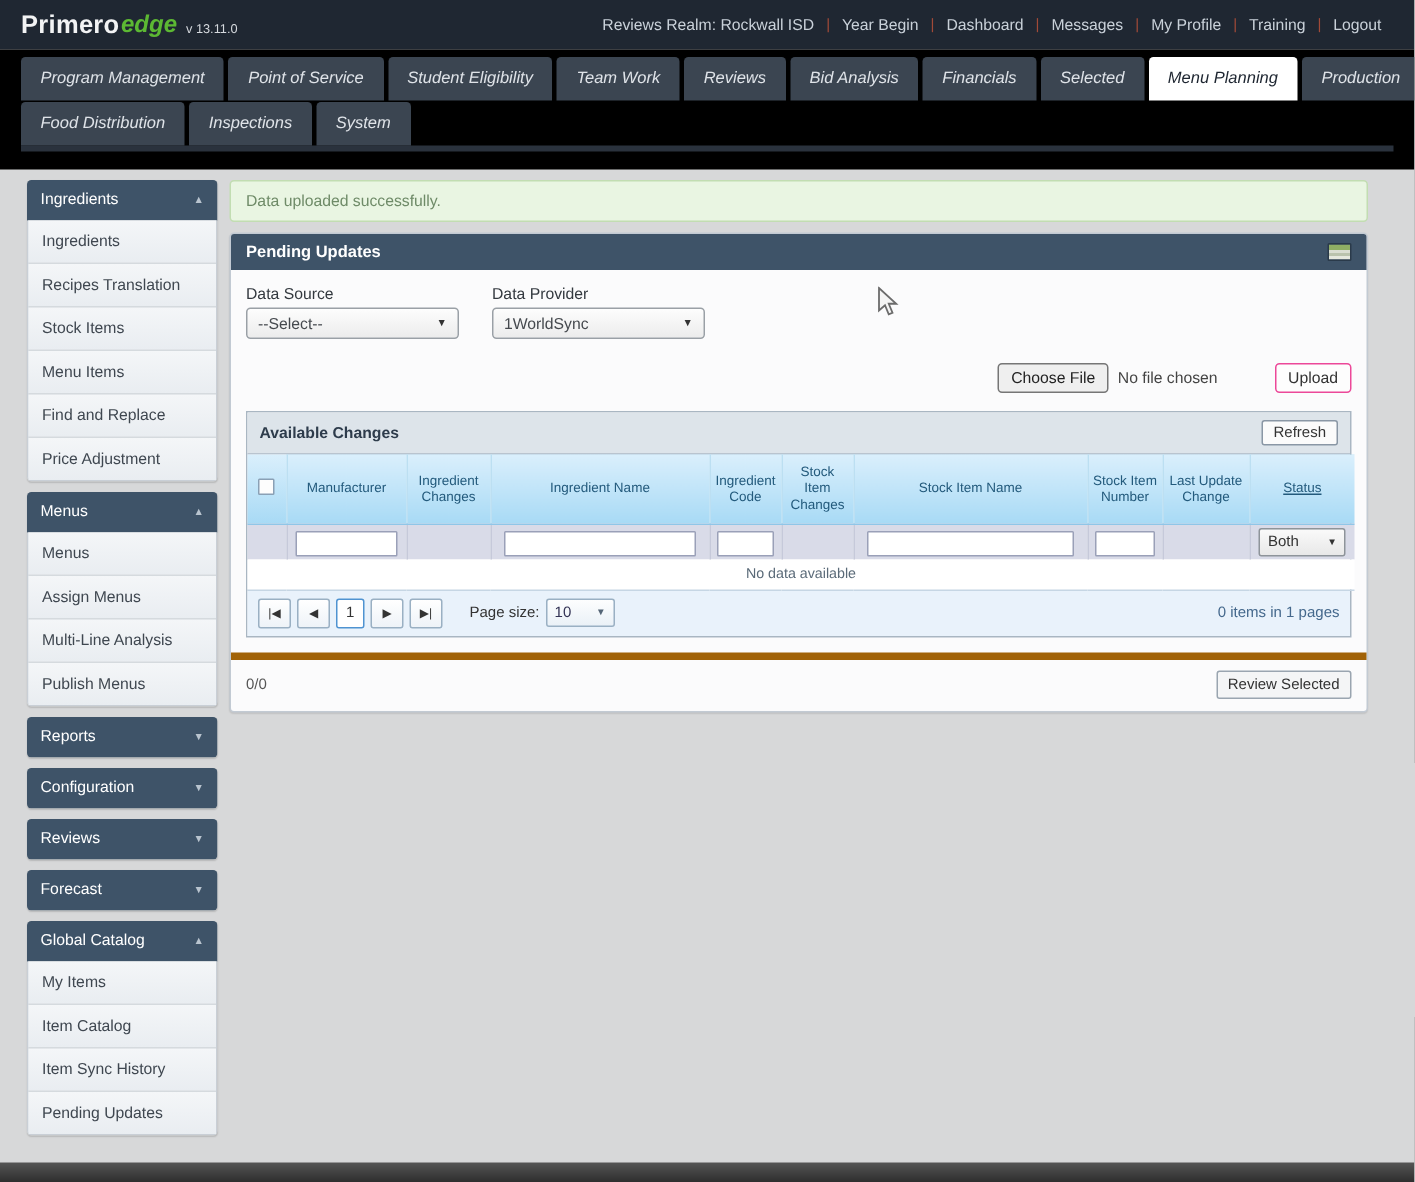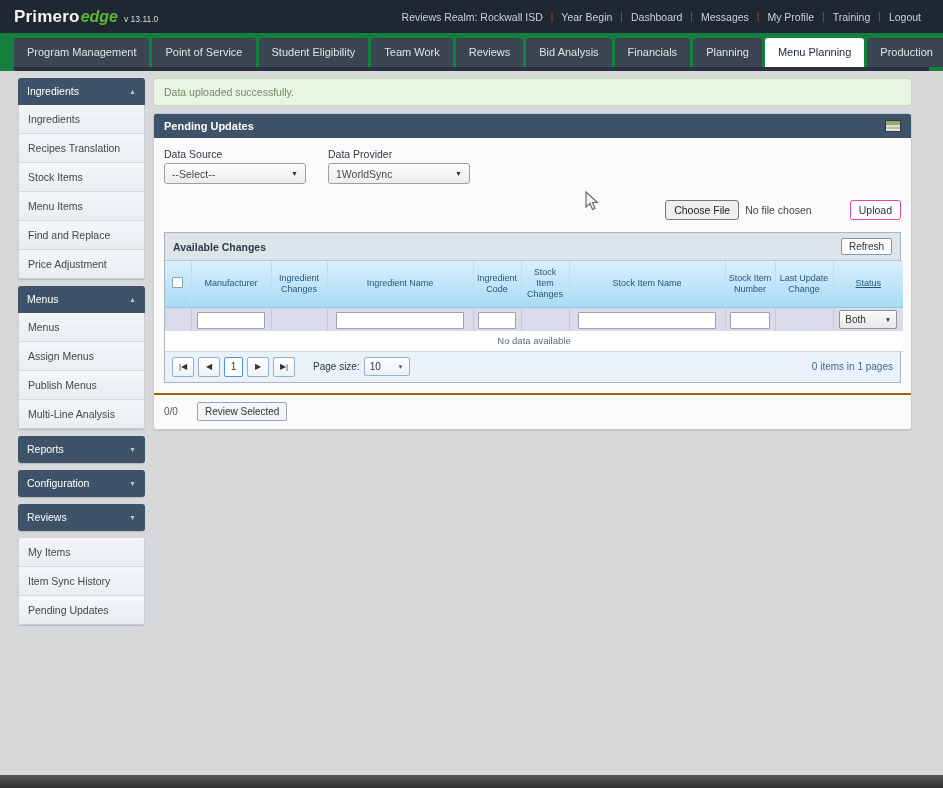--- a/index.html
+++ b/index.html
@@ -9,21 +9,21 @@
   
   .topbar { height:33px; background:#1f2732; display:flex; align-items:center; padding:0 14px; }
   .brand { color:#f2f3f4; font-size:17px; font-weight:bold; letter-spacing:0.2px; }
   .brand-accent { color:#5cb833; font-size:16px; font-weight:bold; font-style:italic; margin-left:1px; }
   .brand-version { color:#d5d9de; font-size:8.5px; margin-left:6px; margin-top:4px; }
   .toplinks { margin-left:auto; display:flex; align-items:center; font-size:10.5px; color:#c9d1d9; }
   .toplinks .lnk { padding:0 8px; cursor:pointer; white-space:nowrap; }
   .toplinks .sep { color:#a14a38; font-size:10px; }
 
   
-  .nav { background:#15803d; padding:5px 14px 0 14px; }
+  .nav { background:#000000; padding:5px 14px 12px 14px;font-style:italic; }
   .tabrow { display:flex; gap:3px; }
   .tab { background:#3b4551; color:#dfe3e8; font-size:11px; padding:8px 13px 9px; border-radius:3px 3px 0 0; white-space:nowrap; cursor:pointer; }
   .tab.active { background:#ffffff; color:#1d2530; }
   .tabrow.second { margin-top:1px; padding-bottom:0; }
   .nav-bottom { height:4px; background:#2a323d; }
 
   
   .content { display:flex; align-items:flex-start; padding:7px 31px 0 18px; gap:8px; }
 
   
@@ -74,21 +74,21 @@
   .nodata-row td { background:#fff; text-align:center; font-size:9.5px; color:#5a6a78; padding:4px 0 5px; border-bottom:1px solid #c6d6e4; }
 
   .pager { background:#e9f2fb; display:flex; align-items:center; padding:5px 7px; }
   .pg-btn { width:22px; height:20px; border:1px solid #9ab0c3; border-radius:2px; background:linear-gradient(#ffffff,#eef3f8); font-size:8px; color:#333; display:flex; align-items:center; justify-content:center; margin-right:4px; cursor:pointer; }
   .pg-btn.current { width:19px; border:1px solid #4f93d1; background:#fff; font-size:10px; color:#333; }
   .pagesize-label { font-size:10px; color:#333; margin-left:14px; margin-right:4px; }
   .pagesize-select { width:46px; height:19px; border:1px solid #9ab0c3; border-radius:2px; background:linear-gradient(#fdfefe,#eaf1f7); display:flex; align-items:center; justify-content:space-between; padding:0 5px; font-size:10px; color:#335; cursor:pointer; }
   .pagesize-select .dd { font-size:6.5px; color:#567; }
   .pager-summary { margin-left:auto; font-size:10px; color:#44688c; }
 
-  .review-row { border-top:2px solid #a16207; margin:10px -10px 0; padding:7px 10px 8px; display:flex; align-items:center; justify-content:flex-start; gap:19px; }
+  .review-row { border-top:5px solid #a16207; margin:10px -10px 0; padding:7px 10px 8px; display:flex; align-items:center; justify-content:space-between; gap:5px; }
   .review-count { font-size:10px; color:#555; }
   .review-btn { border:1px solid #9aa5b0; border-radius:2px; background:#f4f5f6; font-size:10px; color:#333; padding:3px 7px; cursor:pointer; }
 
   
   .cb { display:inline-block; width:11px; height:11px; border:1px solid #8aa0b5; background:#fdfdfd; border-radius:1px; cursor:pointer; }
 
   
   .cursor { position:absolute; left:585px; top:191px; pointer-events:none; }
 
   
@@ -122,24 +122,29 @@
 
   <div class="nav">
     <div class="tabrow">
       <span class="tab">Program Management</span>
       <span class="tab">Point of Service</span>
       <span class="tab">Student Eligibility</span>
       <span class="tab">Team Work</span>
       <span class="tab">Reviews</span>
       <span class="tab">Bid Analysis</span>
       <span class="tab">Financials</span>
-      <span class="tab">Planning</span>
+      <span class="tab">Selected</span>
       <span class="tab active">Menu Planning</span>
       <span class="tab">Production</span>
 
+    </div>
+    <div class="tabrow second">
+      <span class="tab">Food Distribution</span>
+      <span class="tab">Inspections</span>
+      <span class="tab">System</span>
     </div>
     <div class="nav-bottom"></div>
   </div>
 
   <div class="content">
 
     <div class="sidebar">
 
       <div class="side-section">
         <div class="side-head">
@@ -157,22 +162,22 @@
       </div>
 
       <div class="side-section">
         <div class="side-head">
           <span>Menus</span>
           <span class="arrow">▲</span>
         </div>
         <div class="side-items">
           <div class="side-item">Menus</div>
           <div class="side-item">Assign Menus</div>
+          <div class="side-item">Multi-Line Analysis</div>
           <div class="side-item">Publish Menus</div>
-          <div class="side-item">Multi-Line Analysis</div>
         </div>
       </div>
 
       <div class="side-section">
         <div class="side-head">
           <span>Reports</span>
           <span class="arrow">▼</span>
         </div>
       </div>
 
@@ -183,24 +188,35 @@
         </div>
       </div>
 
       <div class="side-section">
         <div class="side-head">
           <span>Reviews</span>
           <span class="arrow">▼</span>
         </div>
       </div>
 
-
-      <div class="side-section">
+      <div class="side-section">
+        <div class="side-head">
+          <span>Forecast</span>
+          <span class="arrow">▼</span>
+        </div>
+      </div>
+
+      <div class="side-section">
+        <div class="side-head">
+          <span>Global Catalog</span>
+          <span class="arrow">▲</span>
+        </div>
         <div class="side-items">
           <div class="side-item">My Items</div>
+          <div class="side-item">Item Catalog</div>
           <div class="side-item">Item Sync History</div>
           <div class="side-item">Pending Updates</div>
 
         </div>
       </div>
 
     </div>
 
     <div class="main">
 

